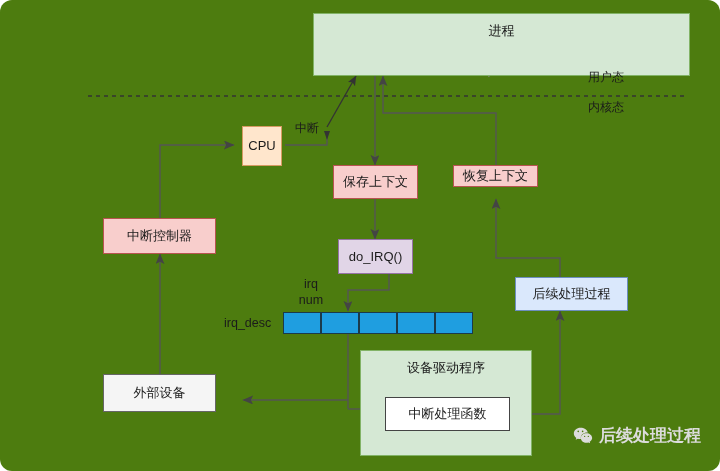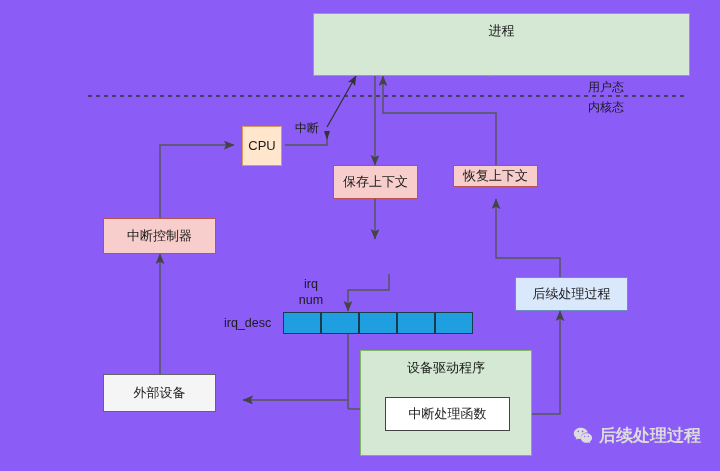--- a/index.html
+++ b/index.html
@@ -7,22 +7,23 @@
     padding: 0;
     background: #ffffff;
   }
   body {
     font-family: "Liberation Sans", "DejaVu Sans", sans-serif;
   }
   #canvas {
     position: relative;
     width: 720px;
     height: 471px;
-    background: #8b5cf6;
+    background: #4d7c0f;
     overflow: hidden;
+    border-radius: 12px;
   }
   #svgroot {
     position: absolute;
     left: 0;
     top: 0;
     width: 720px;
     height: 471px;
   }
   .box {
     position: absolute;
@@ -143,37 +144,40 @@
 
     <path d="M560,277 L560,258 L496,258 L496,199" stroke="#555555" stroke-width="1.4" fill="none" marker-end="url(#arrow)"></path>
 
     <path d="M496,165 L496,113 L383,113 L383,76" stroke="#555555" stroke-width="1.4" fill="none" marker-end="url(#arrow)"></path>
   </svg>
 
   <div class="box box-process" style="left:313px; top:13px; width:377px; height:63px;">
     <span style="position:absolute; top:9px; left:0; right:0; text-align:center;">进程</span>
   </div>
 
-  <div class="label" style="left:588px; top:79px;">用户态</div>
+  <div class="label" style="left:588px; top:69px;">用户态</div>
   <div class="label" style="left:588px; top:99px;">内核态</div>
 
   <div class="box box-cpu" style="left:242px; top:126px; width:40px; height:40px;">
     <span>CPU</span>
   </div>
 
   <div class="label" style="left:295px; top:120px;">中断</div>
 
   <div class="box box-pink" style="left:333px; top:165px; width:85px; height:34px;">
     <span>保存上下文</span>
   </div>
 
   <div class="box box-pink" style="left:453px; top:165px; width:85px; height:22px;">
     <span>恢复上下文</span>
   </div>
 
+  <div class="box box-purple" style="left:338px; top:239px; width:75px; height:35px;">
+    <span>do_IRQ()</span>
+  </div>
 
   <div class="box box-pink" style="left:103px; top:218px; width:113px; height:36px;">
     <span>中断控制器</span>
   </div>
 
   <div class="box box-white" style="left:103px; top:374px; width:113px; height:38px;">
     <span>外部设备</span>
   </div>
 
   <div class="label label-small" style="left:297px; top:277px; text-align:center; width:28px;">irq</div>

